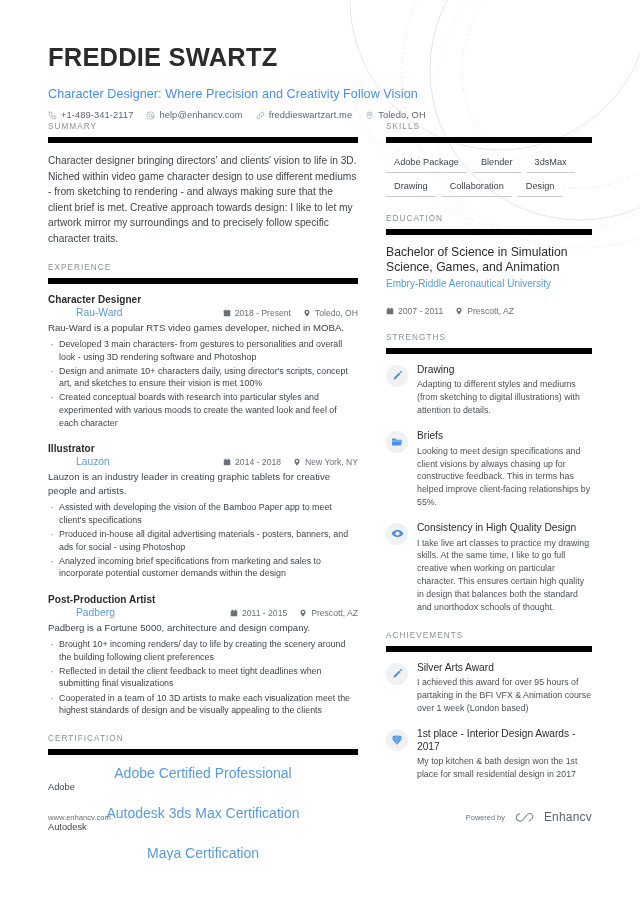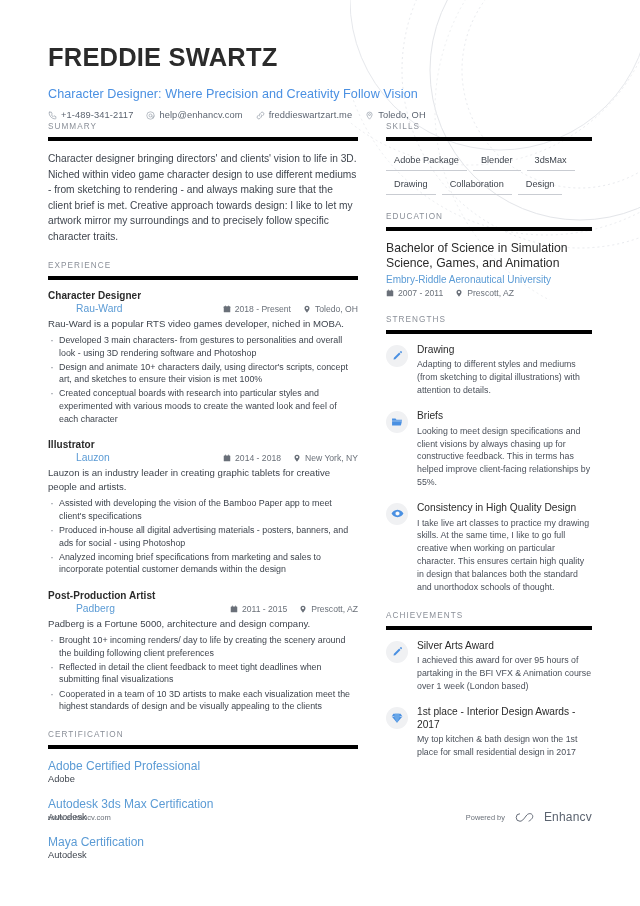--- a/index.html
+++ b/index.html
@@ -84,21 +84,21 @@
   }
 
   
   .sec { margin-bottom: 17px; }
   .sec-title {
     font-size: 8.2px;
     letter-spacing: 1.05px;
     color: #8a8f98;
     text-transform: uppercase;
     padding-bottom: 6px;
-    border-bottom: 4px solid #000000;
+    border-bottom: 6px solid #000000;
     margin-bottom: 10px;
   }
 
   
   .summary-text {
     font-size: 10.2px;
     line-height: 1.52;
     color: #3f454e;
   }
 
@@ -163,23 +163,24 @@
     position: absolute;
     left: 2px; top: -2px;
     color: #8a8f98;
     font-size: 12px;
   }
 
   
   .cert { margin-bottom: 13px; }
   .cert:last-child { margin-bottom: 0; }
   .cert-name {
-    font-size: 12px;
+    font-size: 14px;
     color: #5b9bd5;
     margin-bottom: 1px;
+    text-align: center;
   }
   .cert-org {
     font-size: 9.3px;
     color: #3f454e;
   }
 
   
   .skills-wrap {
     display: flex;
     flex-wrap: wrap;
@@ -197,21 +198,21 @@
   
   .edu-degree {
     font-size: 12.2px;
     color: #2b2b2b;
     line-height: 1.25;
     margin-bottom: 2px;
   }
   .edu-school {
     font-size: 10px;
     color: #5b9bd5;
-    margin-bottom: 3px;
+    margin-bottom: 17px;
   }
 
   
   .item-row {
     display: flex;
     gap: 9px;
     margin-bottom: 13px;
   }
   .item-row:last-child { margin-bottom: 0; }
   .badge {

